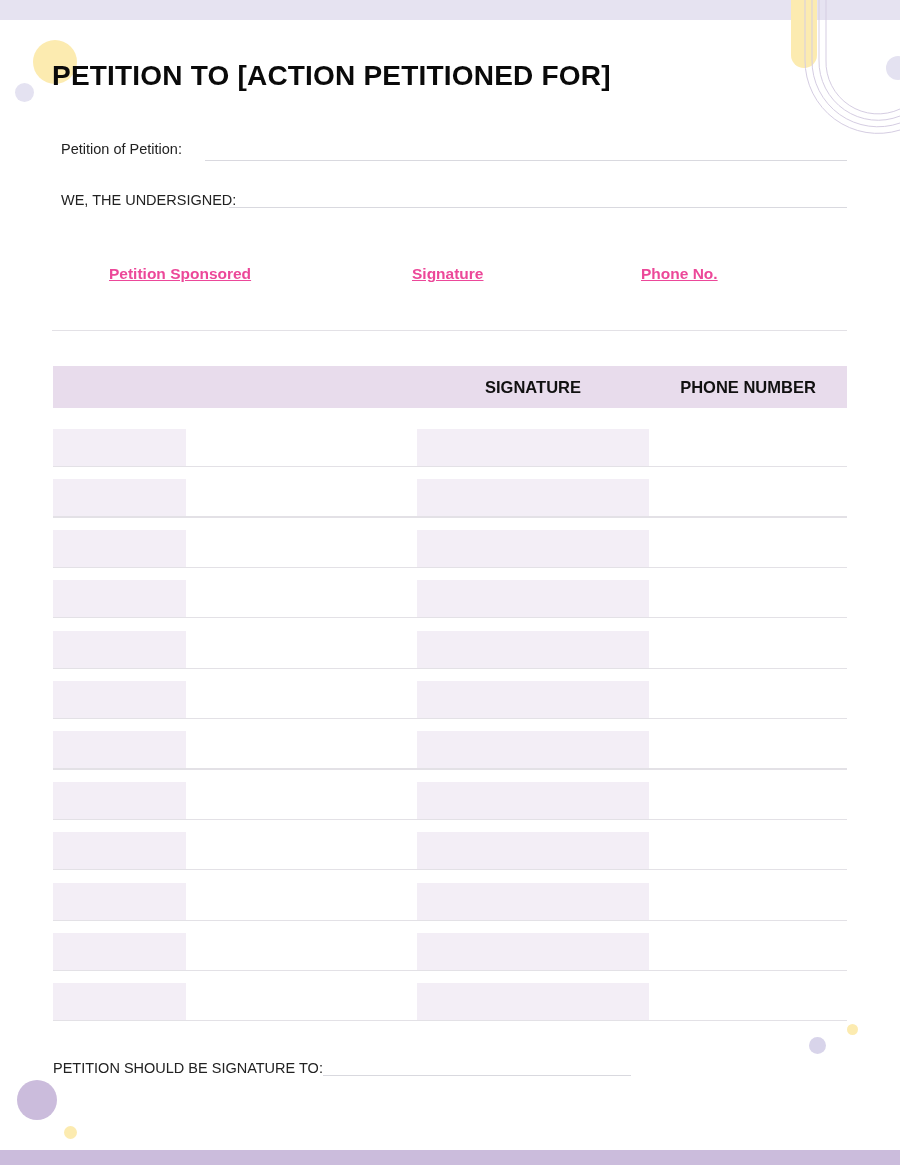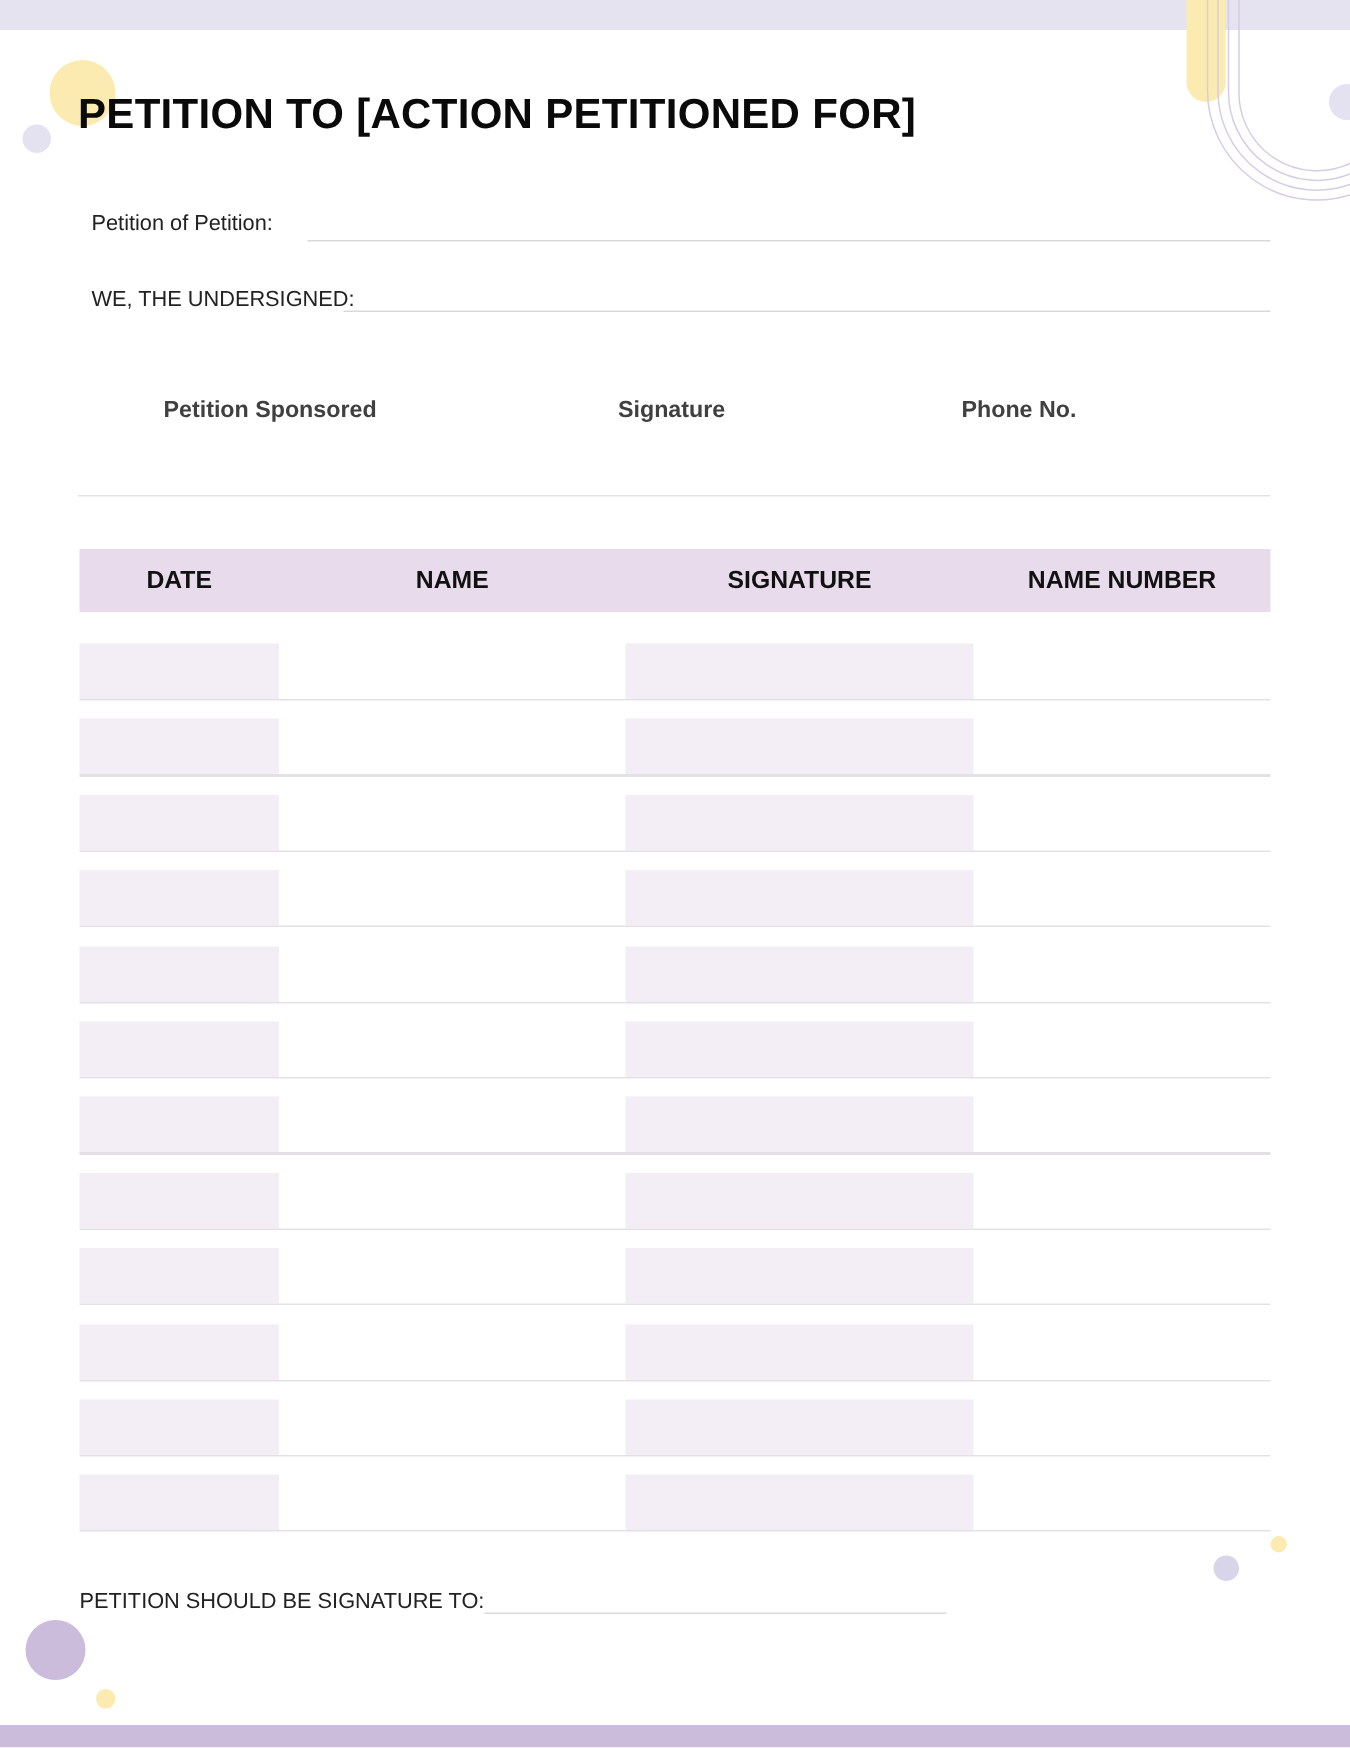--- a/index.html
+++ b/index.html
@@ -5,21 +5,21 @@
   html, body { margin:0; padding:0; }
   body { width:900px; height:1165px; position:relative; background:#ffffff; overflow:hidden;
          font-family:"Liberation Sans", sans-serif; color:#111; }
   .abs { position:absolute; }
   .top-band { left:0; top:0; width:900px; height:20px; background:#e6e3f1; }
   .bottom-band { left:0; top:1150px; width:900px; height:15px; background:#cbbcdc; }
   .circle { border-radius:50%; position:absolute; }
   .title { left:52px; top:60px; font-size:28px; font-weight:bold; letter-spacing:0.2px; color:#0a0a0a; white-space:nowrap; }
   .field-label { font-size:14.5px; color:#222; white-space:nowrap; }
   .field-line { height:1px; background:#d9d9df; }
-  .sub-head { font-size:15.5px; font-weight:bold; color:#404040; white-space:nowrap; }
+  .sub-head { font-size:15.5px; font-weight:bold; color:#ec4899; white-space:nowrap;text-decoration:underline; }
   .thead { left:53px; top:366px; width:794px; height:42px; background:#e8dcec; }
   .th { position:absolute; top:0; height:42px; line-height:42px; font-size:16.5px; font-weight:bold; color:#111; text-align:center; }
   .rows { left:53px; top:429px; width:794px; }
   .row { position:relative; height:50.4px; }
   .cell-shade { position:absolute; top:0; height:37px; background:#f3eef6; }
   .row-line { position:absolute; left:0; top:37px; width:794px; height:1.2px; background:#e3e1e6; }
 </style>
 </head>
 <body>
 
@@ -51,24 +51,22 @@
 
 <div class="abs field-label" style="left:61px;top:192px;">WE, THE UNDERSIGNED:</div>
 <div class="abs field-line" style="left:229px;top:207px;width:618px;"></div>
 
 <div class="abs sub-head" style="left:109px;top:265px;">Petition Sponsored</div>
 <div class="abs sub-head" style="left:412px;top:265px;">Signature</div>
 <div class="abs sub-head" style="left:641px;top:265px;">Phone No.</div>
 <div class="abs field-line" style="left:52px;top:330px;width:795px;background:#e3e1e6;"></div>
 
 <div class="abs thead">
-  <div class="th" style="left:0;width:133px;">DATE</div>
-  <div class="th" style="left:133px;width:231px;">NAME</div>
   <div class="th" style="left:364px;width:232px;">SIGNATURE</div>
-  <div class="th" style="left:596px;width:198px;">NAME NUMBER</div>
+  <div class="th" style="left:596px;width:198px;">PHONE NUMBER</div>
 </div>
 
 <div class="abs rows" id="rows">
     <div class="row">
       <div class="cell-shade" style="left: 0px; width: 133px;"></div>
       <div class="cell-shade" style="left: 133px; width: 231px; background: transparent;"></div>
       <div class="cell-shade" style="left: 364px; width: 232px;"></div>
       <div class="cell-shade" style="left: 596px; width: 198px; background: transparent;"></div>
       <div class="row-line"></div>
     </div>

